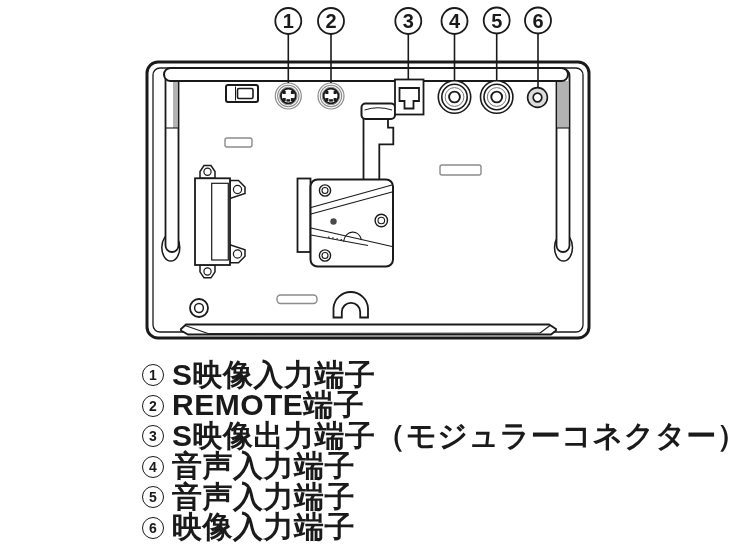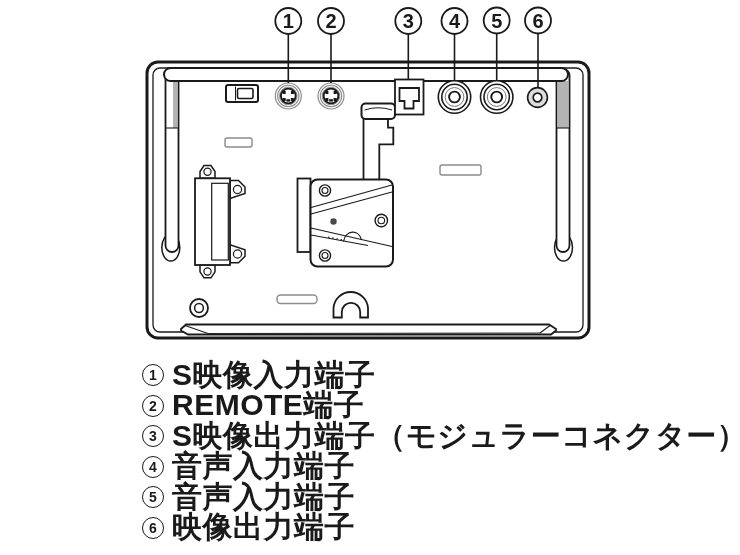--- a/index.html
+++ b/index.html
@@ -210,17 +210,17 @@
     <div class="legend-row">
       <span class="legend-num">4</span>
       <span class="legend-label">音声入力端子</span>
     </div>
     <div class="legend-row">
       <span class="legend-num">5</span>
       <span class="legend-label">音声入力端子</span>
     </div>
     <div class="legend-row">
       <span class="legend-num">6</span>
-      <span class="legend-label">映像出力端子</span>
+      <span class="legend-label">映像入力端子</span>
     </div>
   </div>
 
 </div>
 
 </body></html>

